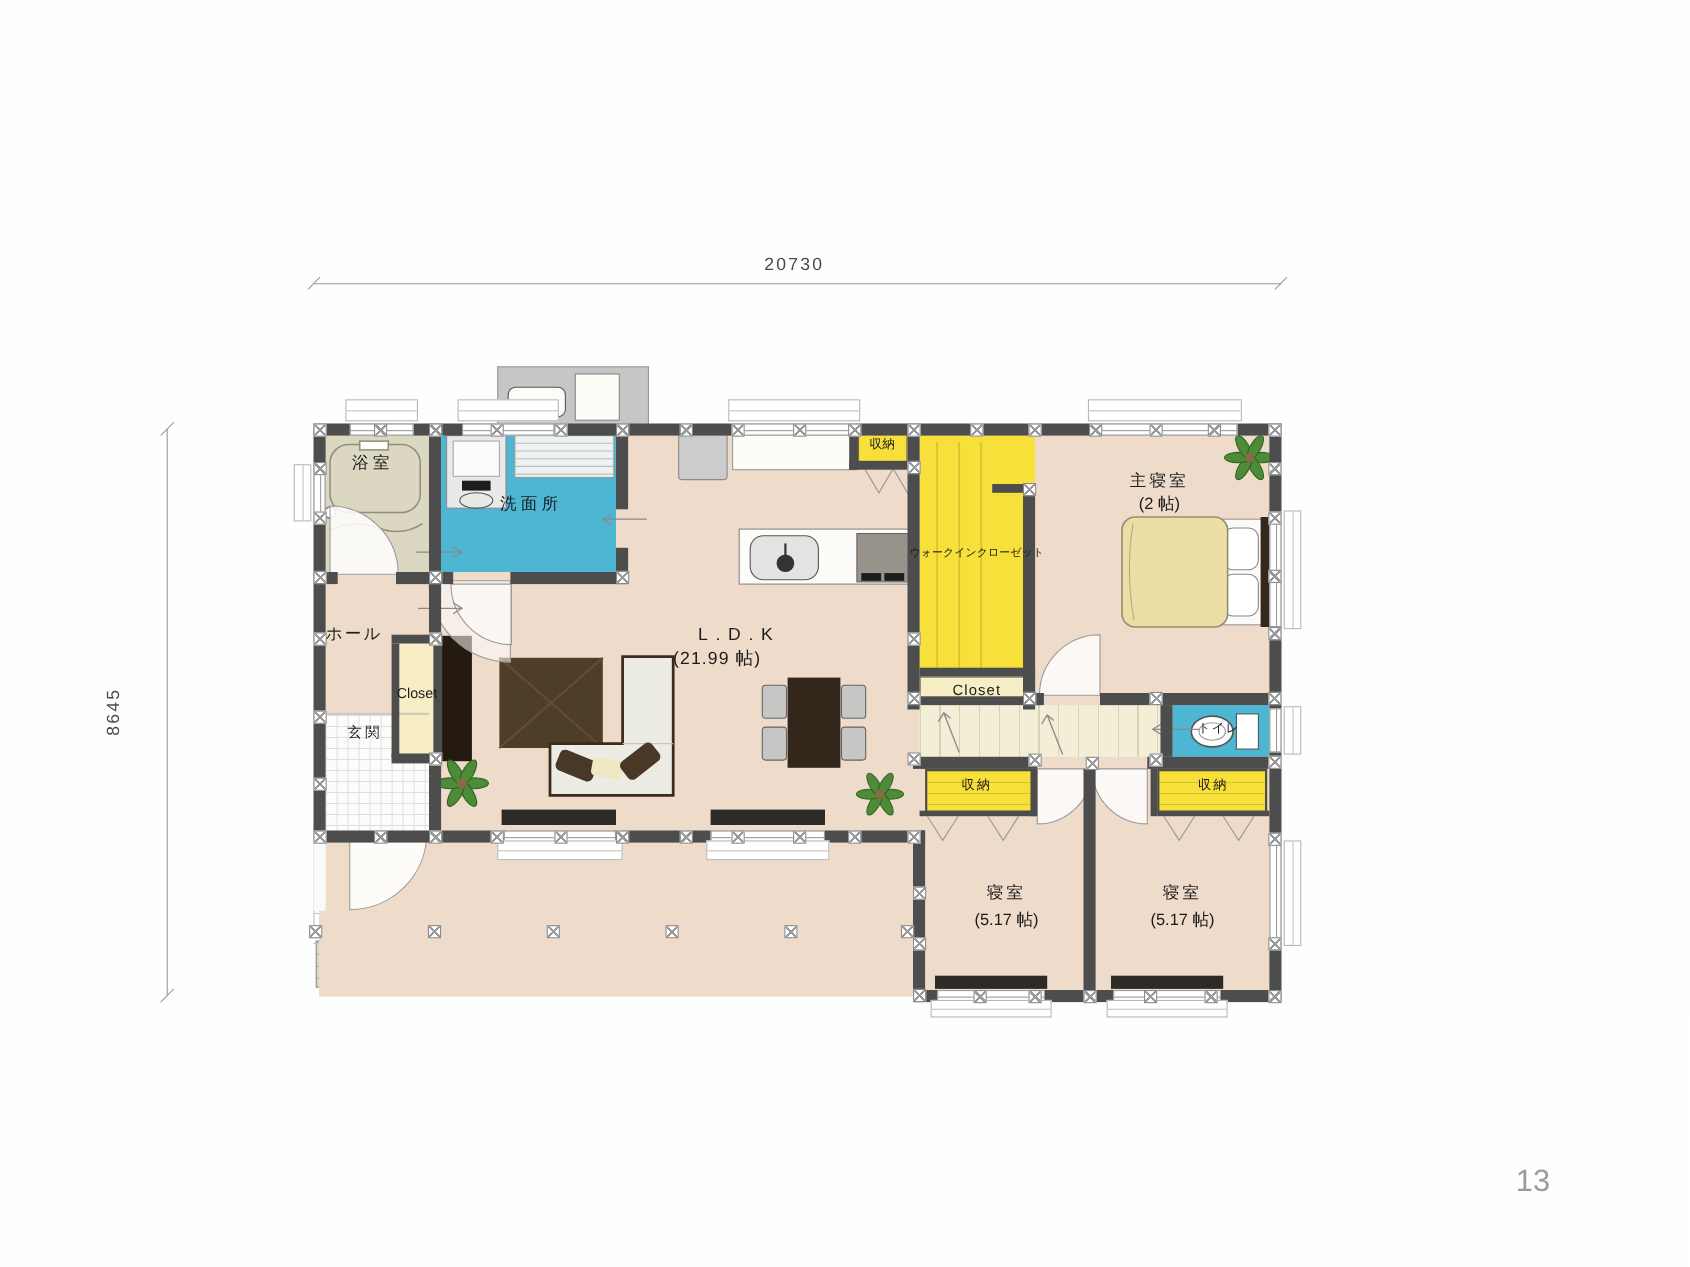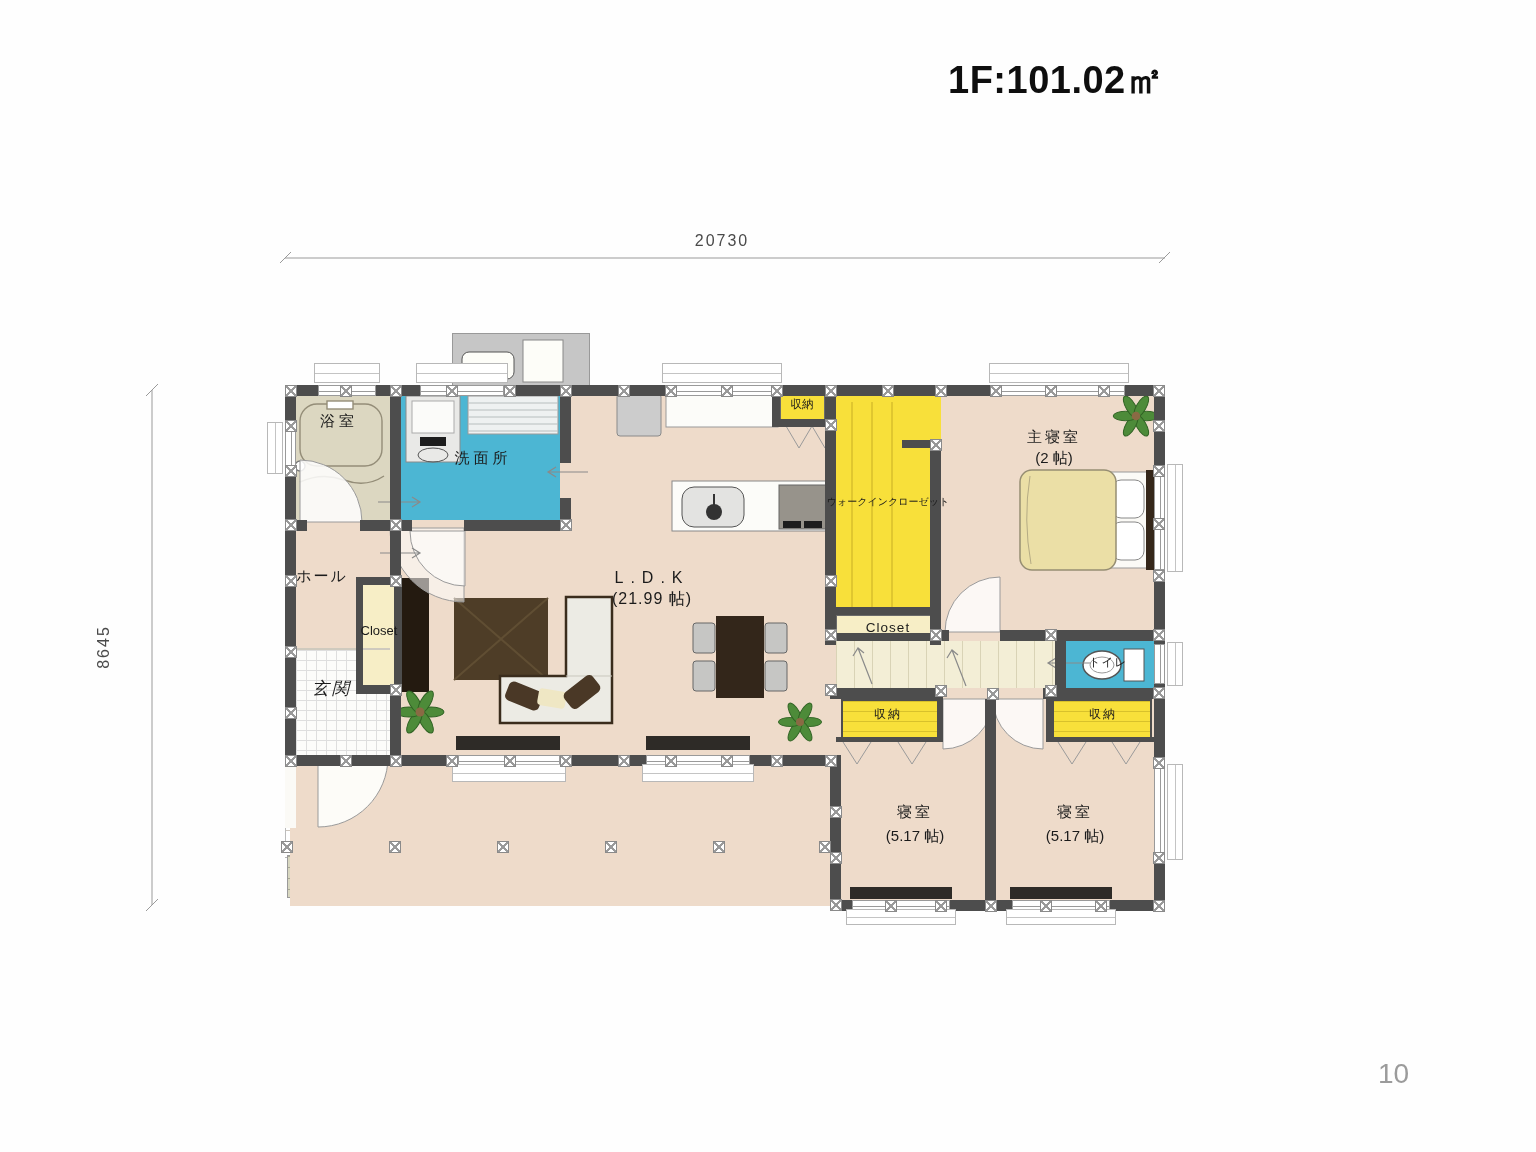--- a/index.html
+++ b/index.html
@@ -52,21 +52,20 @@
   #outdoor-pad{position:absolute;left:452px;top:333px;width:138px;height:55px;background:#c6c6c6;
      border:1px solid #999;box-sizing:border-box;z-index:0;}
   #step-edge{position:absolute;left:296px;top:648px;width:94px;height:2px;background:#cfcabe;z-index:2;}
 </style>
 </head>
 <body>
 
 <div id="canvas">
 
   <div id="header">
-    <div>1F:101.02㎡</div>
   </div>
 
   <div id="plan" class="abs" style="left:0;top:0;width:1536px;height:1152px;">
 
     <div id="deck"></div>
     <div id="deck-rail"></div>
     <div id="deck-steps"></div>
     <div id="outdoor-pad"></div>
 
     <div class="fill" style="left:290px;top:390px;width:870px;height:516px;background:#eedbca;"></div>
@@ -216,22 +215,22 @@
         <path d="M1090 663 L1048 663 M1056 658 L1048 663 L1056 668"></path>
         <path d="M872 684 L858 648 M853 656 L858 648 L864 653"></path>
         <path d="M966 686 L952 650 M947 658 L952 650 L958 655"></path>
       </g>
     </svg>
 
     <div class="room-label" style="left:339px;top:421px;font-size:15px;letter-spacing:4px;">浴室</div>
     <div class="room-label" style="left:483px;top:458px;font-size:15px;letter-spacing:4px;">洗面所</div>
     <div class="room-label" style="left:322px;top:576px;font-size:15px;letter-spacing:2px;">ホール</div>
     <div class="room-label" style="left:379px;top:630px;font-size:13px;">Closet</div>
-    <div class="room-label" style="left:332px;top:688px;font-size:17px;letter-spacing:3px;font-style:italic;">玄関</div>
-    <div class="room-label" style="left:652px;top:578px;font-size:16px;letter-spacing:7px;">L.D.K</div>
+    <div class="room-label" style="left:332px;top:666px;font-size:13px;letter-spacing:3px;">玄関</div>
+    <div class="room-label" style="left:672px;top:578px;font-size:16px;letter-spacing:7px;">L.D.K</div>
     <div class="room-label" style="left:652px;top:599px;font-size:16px;letter-spacing:1px;">(21.99 帖)</div>
     <div class="room-label" style="left:802px;top:404px;font-size:11.5px;">収納</div>
     <div class="room-label" style="left:888px;top:502px;font-size:10px;">ウォークインクローゼット</div>
     <div class="room-label" style="left:888px;top:627px;font-size:13.5px;letter-spacing:1px;">Closet</div>
     <div class="room-label" style="left:1054px;top:437px;font-size:15px;letter-spacing:3px;">主寝室</div>
     <div class="room-label" style="left:1054px;top:458px;font-size:15px;">(2 帖)</div>
     <div class="room-label" style="left:1108px;top:662px;font-size:11.5px;letter-spacing:1px;">トイレ</div>
     <div class="room-label" style="left:888px;top:714px;font-size:12px;letter-spacing:2px;">収納</div>
     <div class="room-label" style="left:1103px;top:714px;font-size:12px;letter-spacing:2px;">収納</div>
     <div class="room-label" style="left:915px;top:812px;font-size:15px;letter-spacing:3px;">寝室</div>
@@ -371,14 +370,14 @@
       <div class="post" style="left: 1045px; top: 629px;"></div>
       <div class="post" style="left: 1045px; top: 685px;"></div>
       <div class="post" style="left: 281px; top: 841px;"></div>
       <div class="post" style="left: 389px; top: 841px;"></div>
       <div class="post" style="left: 497px; top: 841px;"></div>
       <div class="post" style="left: 605px; top: 841px;"></div>
       <div class="post" style="left: 713px; top: 841px;"></div>
       <div class="post" style="left: 819px; top: 841px;"></div>
     </div>
 
-  <div id="page-num">10</div>
+  <div id="page-num">13</div>
 </div>
 
 </body></html>

